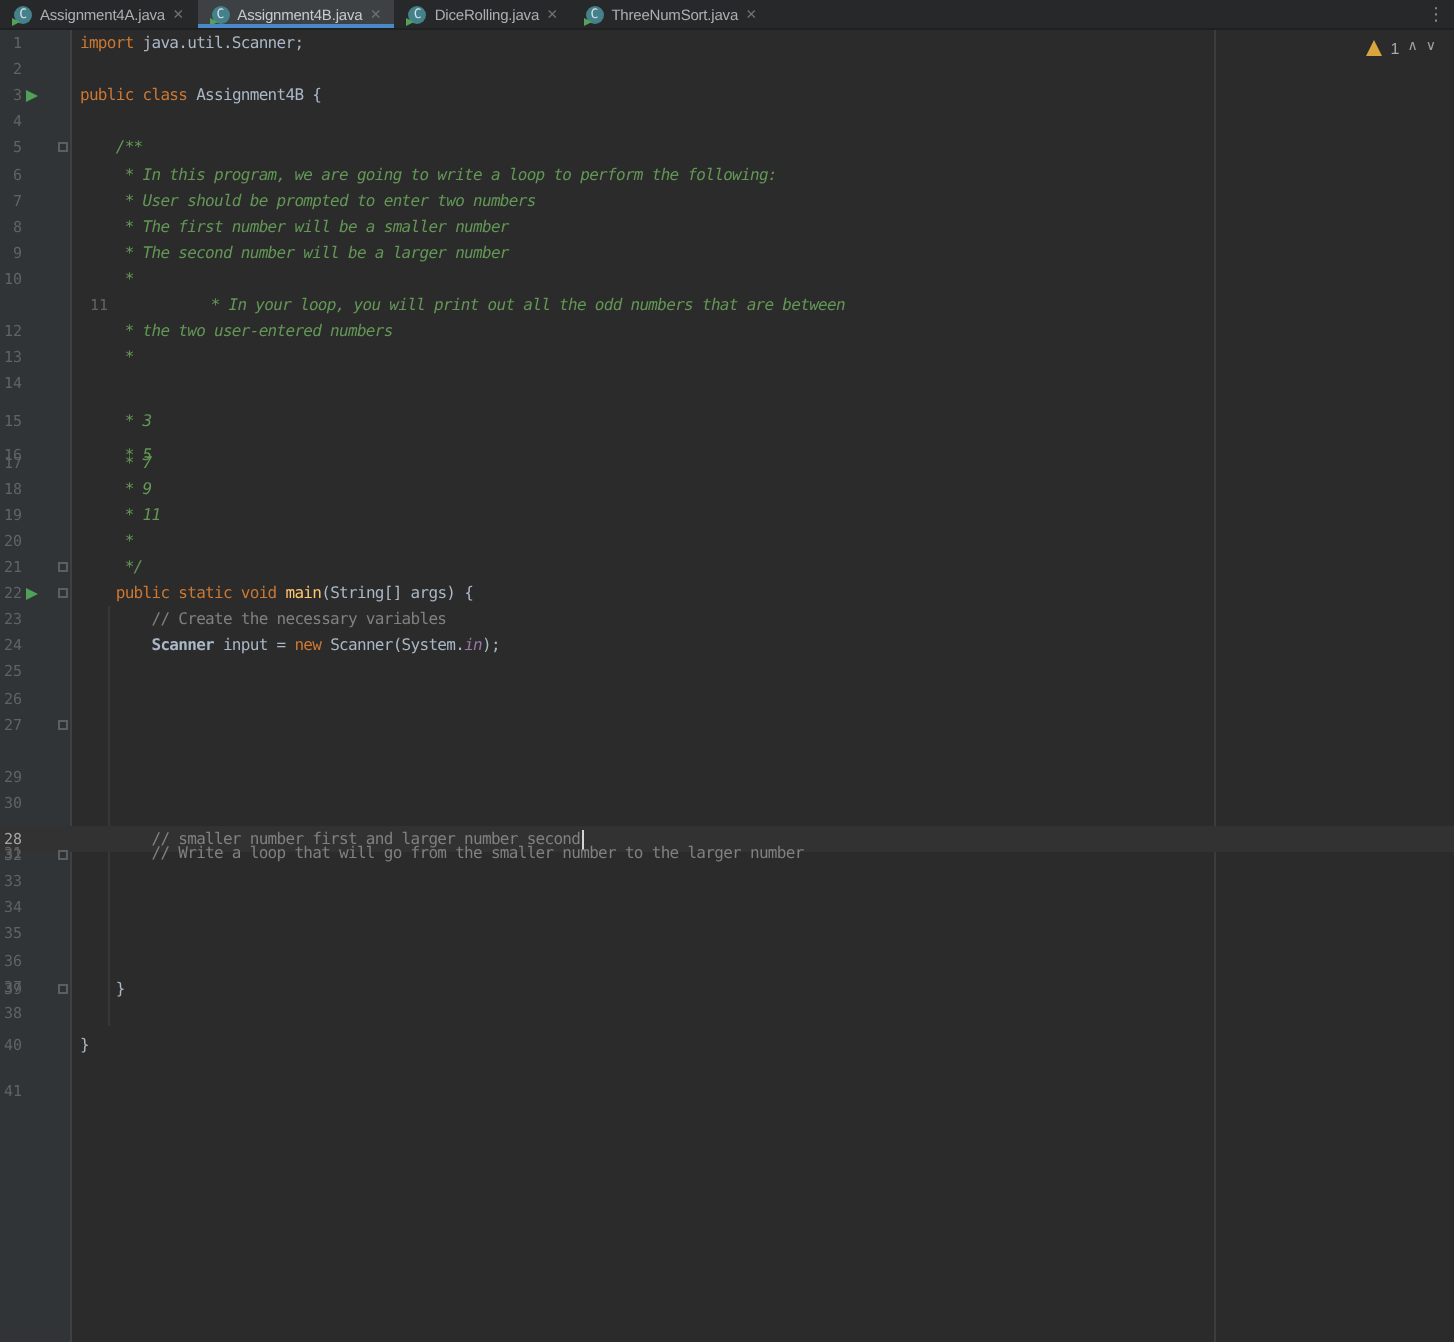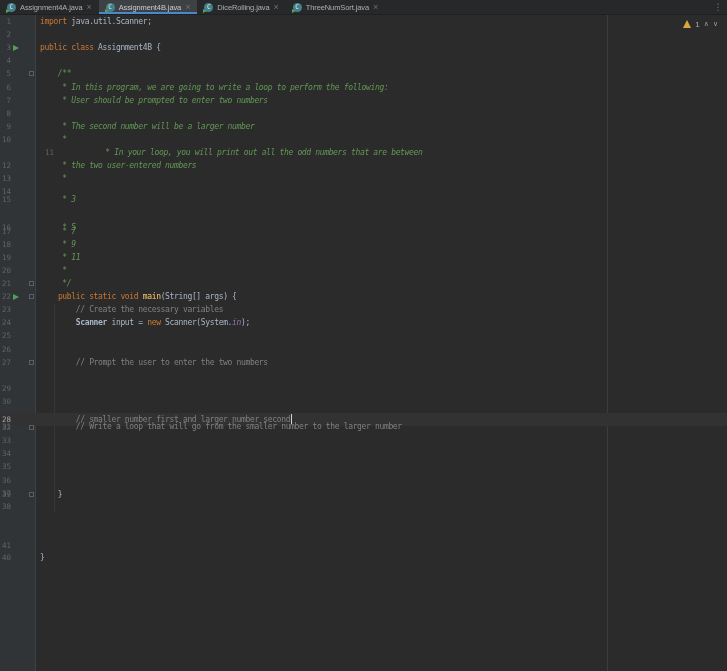--- a/index.html
+++ b/index.html
@@ -160,20 +160,21 @@
         <div class="line-row" style="top: 65.5px;">
           <span class="line-num">6</span>
           <span class="code"><span class="doc">     * In this program, we are going to write a loop to perform the following:</span></span>
         </div>
         <div class="line-row" style="top: 78.6px;">
           <span class="line-num">7</span>
           <span class="code"><span class="doc">     * User should be prompted to enter two numbers</span></span>
         </div>
         <div class="line-row" style="top: 91.7px;">
           <span class="line-num">8</span>
+          <span class="code"><span class="doc">     * The first number will be a smaller number</span></span>
         </div>
         <div class="line-row" style="top: 104.8px;">
           <span class="line-num">9</span>
           <span class="code"><span class="doc">     * The second number will be a larger number</span></span>
         </div>
         <div class="line-row" style="top: 117.9px;">
           <span class="line-num">10</span>
           <span class="code"><span class="doc">     *</span></span>
         </div>
         <div class="line-row" style="top: 131px; margin-left: 43px;">
@@ -184,21 +185,21 @@
           <span class="line-num">12</span>
           <span class="code"><span class="doc">     * the two user-entered numbers</span></span>
         </div>
         <div class="line-row" style="top: 157.2px;">
           <span class="line-num">13</span>
           <span class="code"><span class="doc">     *</span></span>
         </div>
         <div class="line-row" style="top: 170.3px;">
           <span class="line-num">14</span>
         </div>
-        <div class="line-row" style="top: 178px;">
+        <div class="line-row" style="top: 189px;">
           <span class="line-num">15</span>
           <span class="code"><span class="doc">     * 3</span></span>
         </div>
         <div class="line-row" style="top: 206px; text-decoration: underline;">
           <span class="line-num">16</span>
           <span class="code"><span class="doc">     * 5</span></span>
         </div>
         <div class="line-row" style="top: 209.6px;">
           <span class="line-num">17</span>
           <span class="code"><span class="doc">     * 7</span></span>
@@ -238,21 +239,20 @@
           <span class="line-num">25</span>
           <span class="code"></span>
         </div>
         <div class="line-row" style="top: 327.5px;">
           <span class="line-num">26</span>
           <span class="code"></span>
         </div>
         <div class="line-row" style="top: 340.6px;">
           <span class="line-num">27</span>
           <span class="fold-box"></span>
-          <span class="code"><span class="cmt">        // Prompt the user to enter the two numbers</span></span>
         </div>
         <div class="line-row current" style="top: 353.7px;">
           <span class="line-num">28</span>
           <span class="code"><span class="cmt">        // smaller number first and larger number second</span><span class="caret"></span></span>
         </div>
         <div class="line-row" style="top: 366.8px;">
           <span class="line-num">29</span>
           <span class="code"></span>
         </div>
         <div class="line-row" style="top: 379.9px;">
@@ -289,21 +289,21 @@
         </div>
         <div class="line-row" style="top: 484.7px;">
           <span class="line-num">38</span>
           <span class="code"></span>
         </div>
         <div class="line-row" style="top: 473px;">
           <span class="line-num">39</span>
           <span class="fold-box"></span>
           <span class="code"><span class="pl">    }</span></span>
         </div>
-        <div class="line-row" style="top: 536px; padding-left: 48px;">
+        <div class="line-row" style="top: 501px; padding-left: 48px;">
           <span class="line-num">40</span>
           <span class="code"><span class="pl">}</span></span>
         </div>
         <div class="line-row" style="top: 524px;">
           <span class="line-num">41</span>
           <span class="code"></span>
         </div>
       </div>
 
     <div id="inspections">

